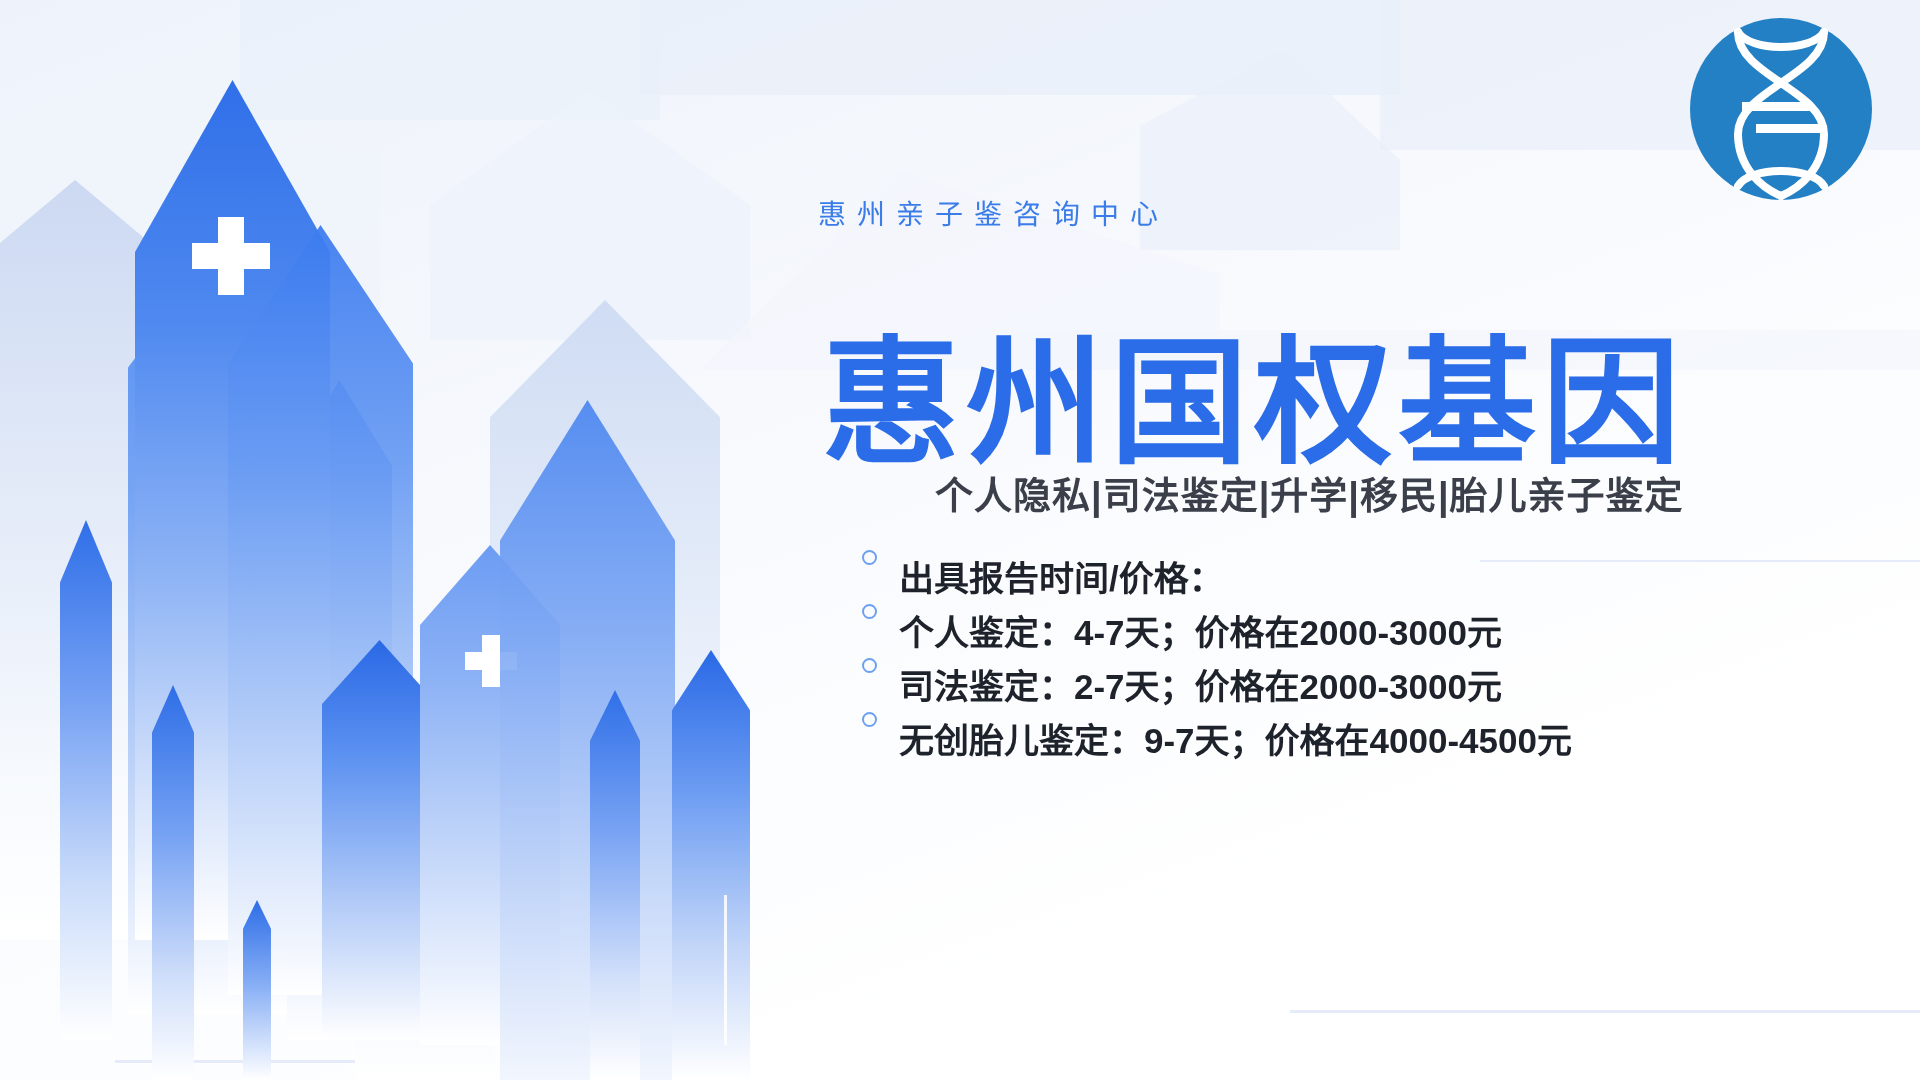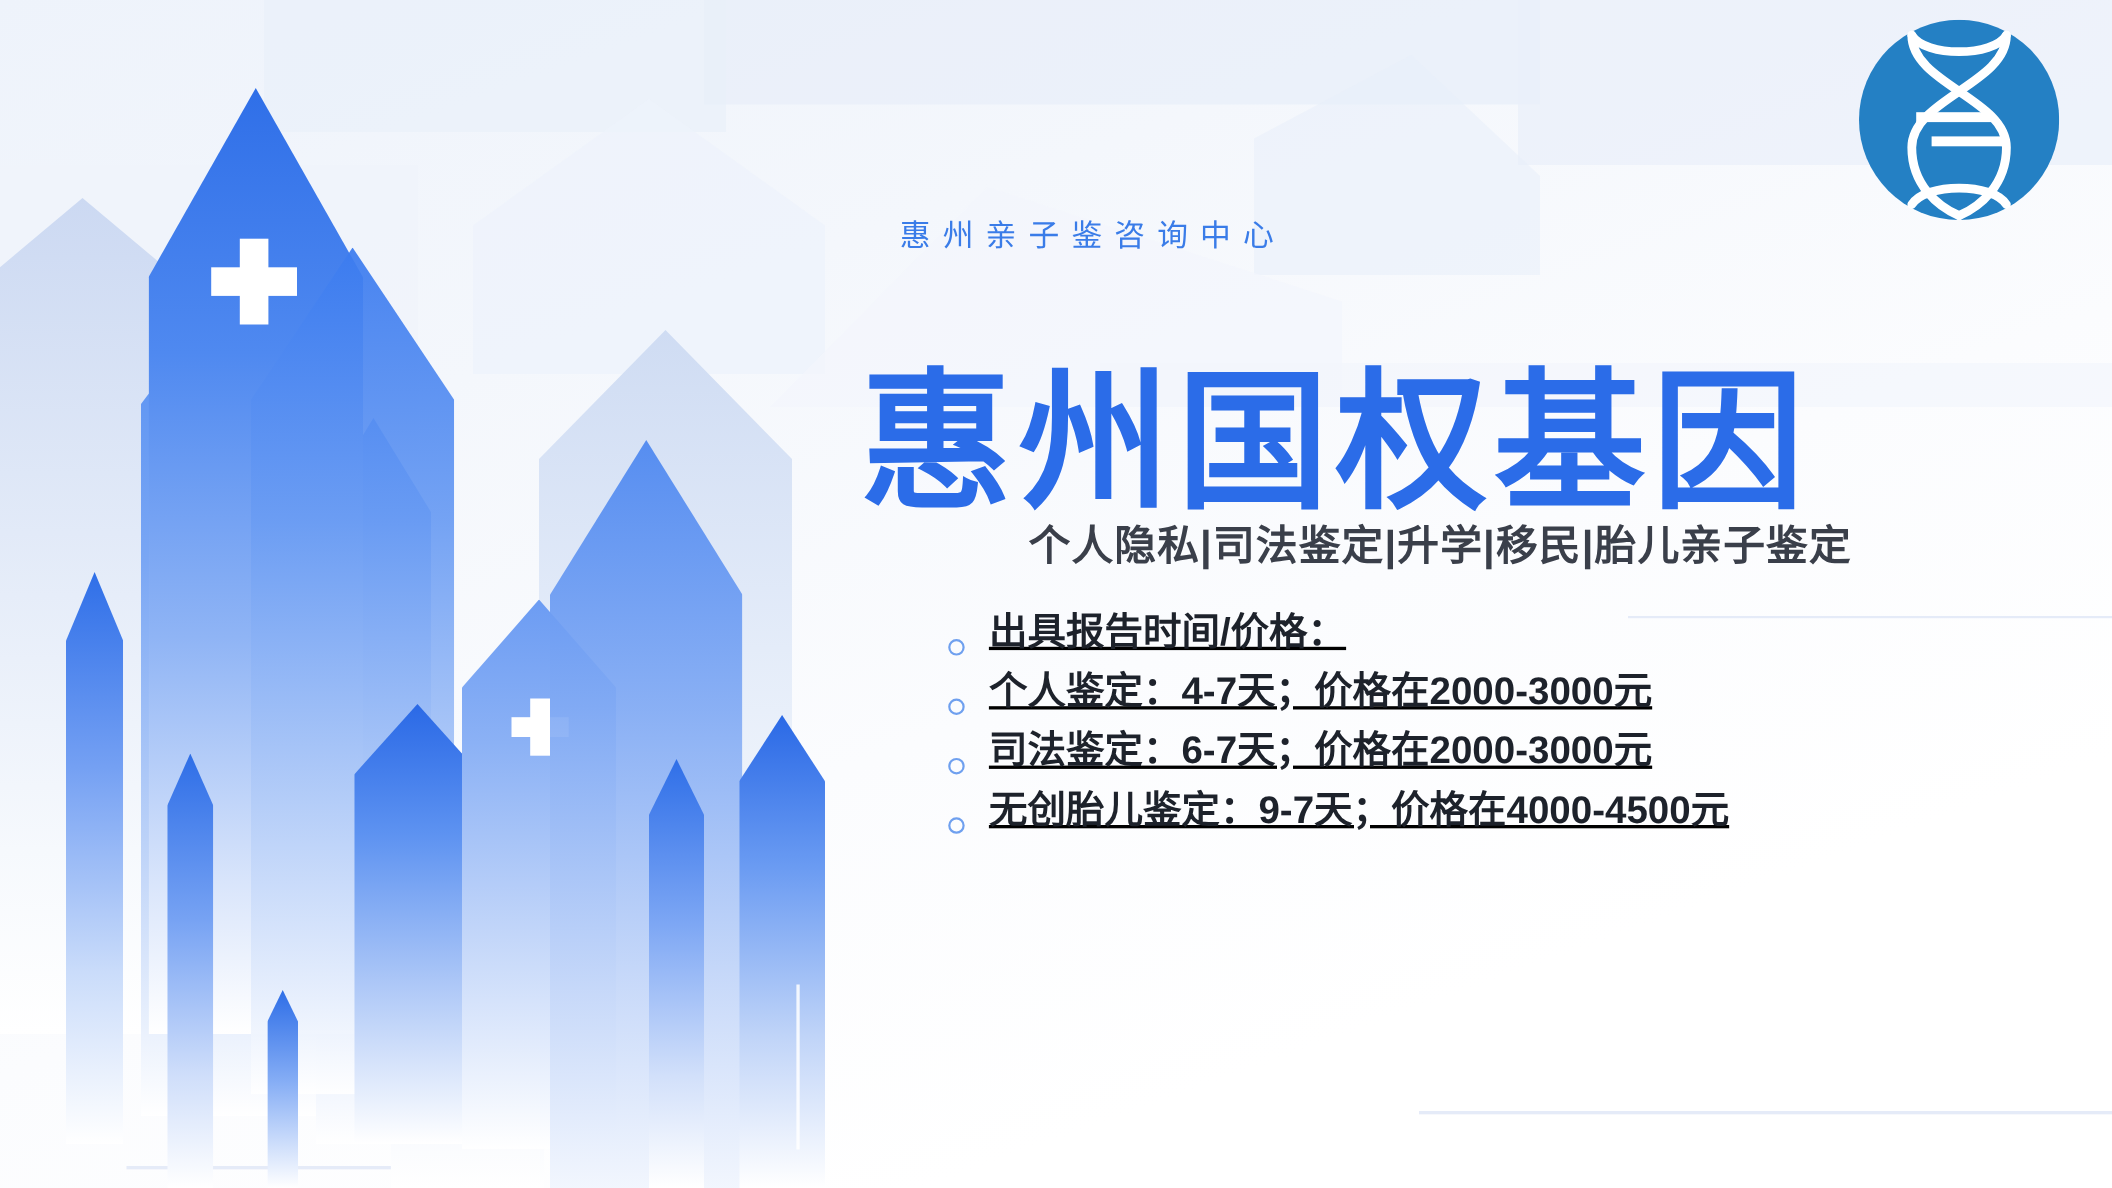--- a/index.html
+++ b/index.html
@@ -55,36 +55,35 @@
 
   
   #content{position:absolute;left:0;top:0;width:1920px;height:1080px;border-radius:26px;}
 
   #subtitle{
     position:absolute;left:818px;top:192px;
     font-size:28px;letter-spacing:11px;color:#3a7ce8;
     font-weight:400;white-space:nowrap;
   }
   #title{
-    position:absolute;left:782px;top:242px;
+    position:absolute;left:822px;top:242px;
     font-size:138px;line-height:1;letter-spacing:6px;
     font-weight:700;color:#2b6ce8;white-space:nowrap;
   }
   #services{
     position:absolute;left:935px;top:465px;
     font-size:38px;font-weight:700;color:#3a3f4a;
     letter-spacing:1px;white-space:nowrap;
   }
   #bullets{
     position:absolute;left:862px;top:550px;
   }
   .brow{
-    display:flex;align-items:flex-end;height:46px;margin-bottom:8px;
+    display:flex;align-items:flex-start;height:46px;margin-bottom:8px;
     white-space:nowrap;
-    text-decoration:underline;
   }
   .bdot{
     width:15px;height:15px;border:2.5px solid #6fa0ef;border-radius:50%;
     margin-right:22px;flex:0 0 auto;box-sizing:border-box;
   }
   .btxt{font-size:35px;font-weight:700;color:#1d222b;letter-spacing:0px;}
 
   #addr{
     position:absolute;left:875px;top:760px;
     display:flex;align-items:center;white-space:nowrap;
@@ -216,21 +215,21 @@
         <span class="btxt">出具报告时间/价格：</span>
       </div>
 
       <div class="brow">
         <span class="bdot"></span>
         <span class="btxt">个人鉴定：4-7天；价格在2000-3000元</span>
       </div>
 
       <div class="brow">
         <span class="bdot"></span>
-        <span class="btxt">司法鉴定：6-7天；价格在2000-3000元</span>
+        <span class="btxt">司法鉴定：2-7天；价格在2000-3000元</span>
       </div>
 
       <div class="brow">
         <span class="bdot"></span>
         <span class="btxt">无创胎儿鉴定：9-7天；价格在4000-4500元</span>
       </div>
     </div>
 
 
   </div>

